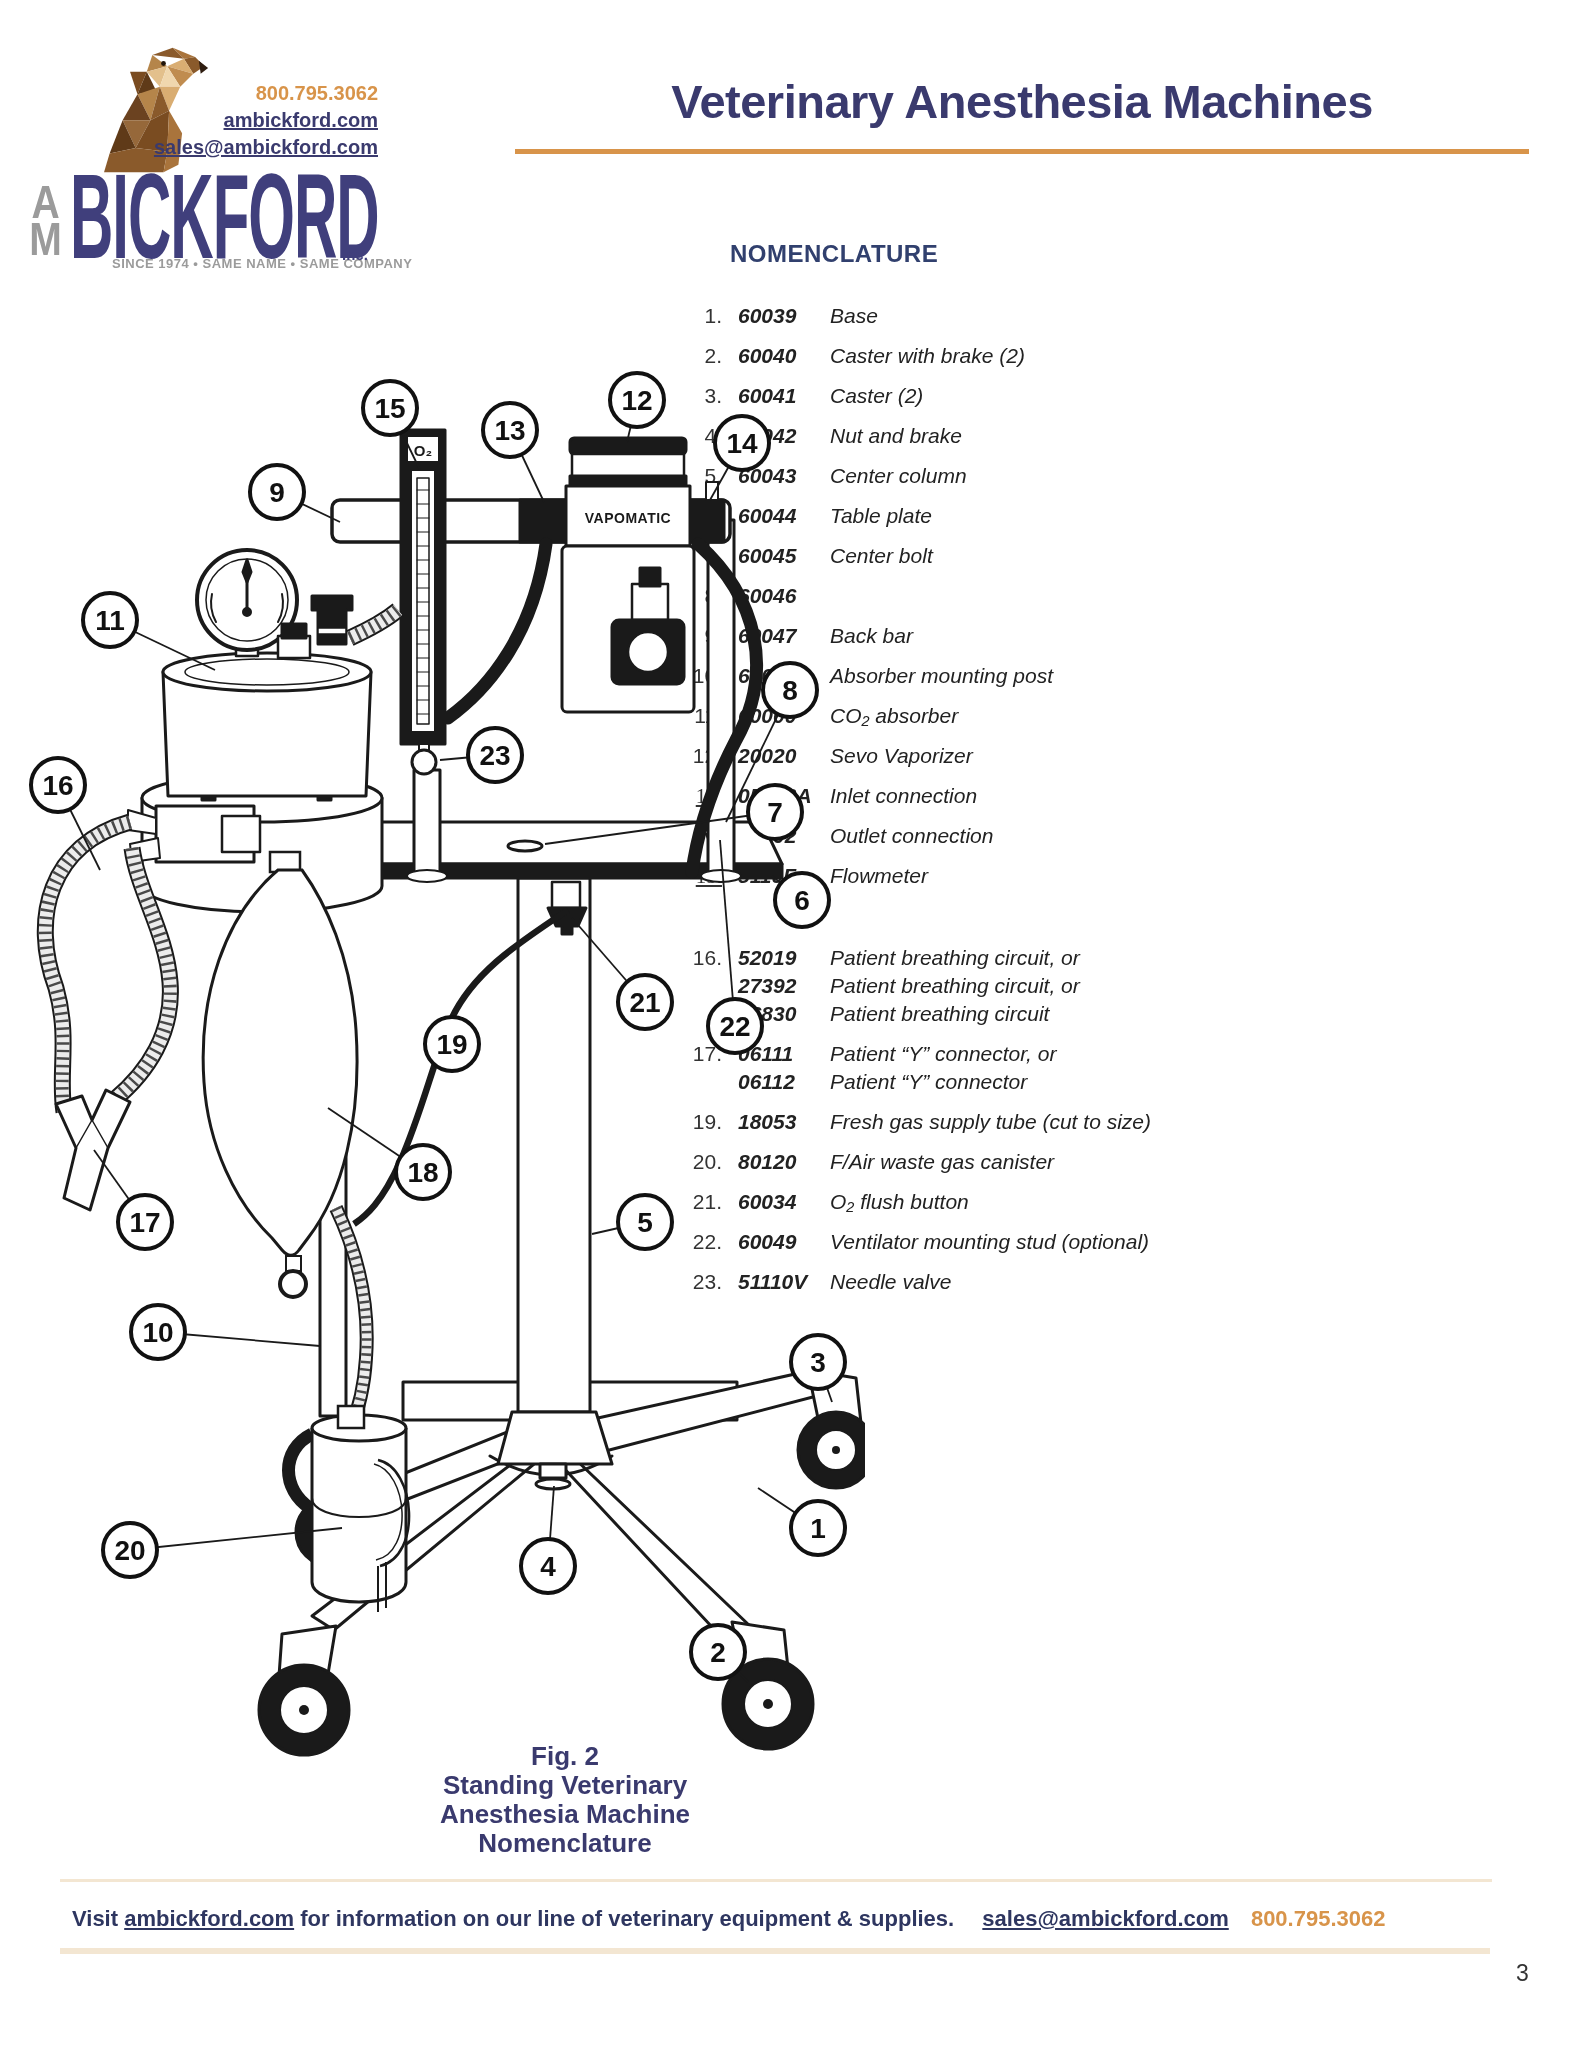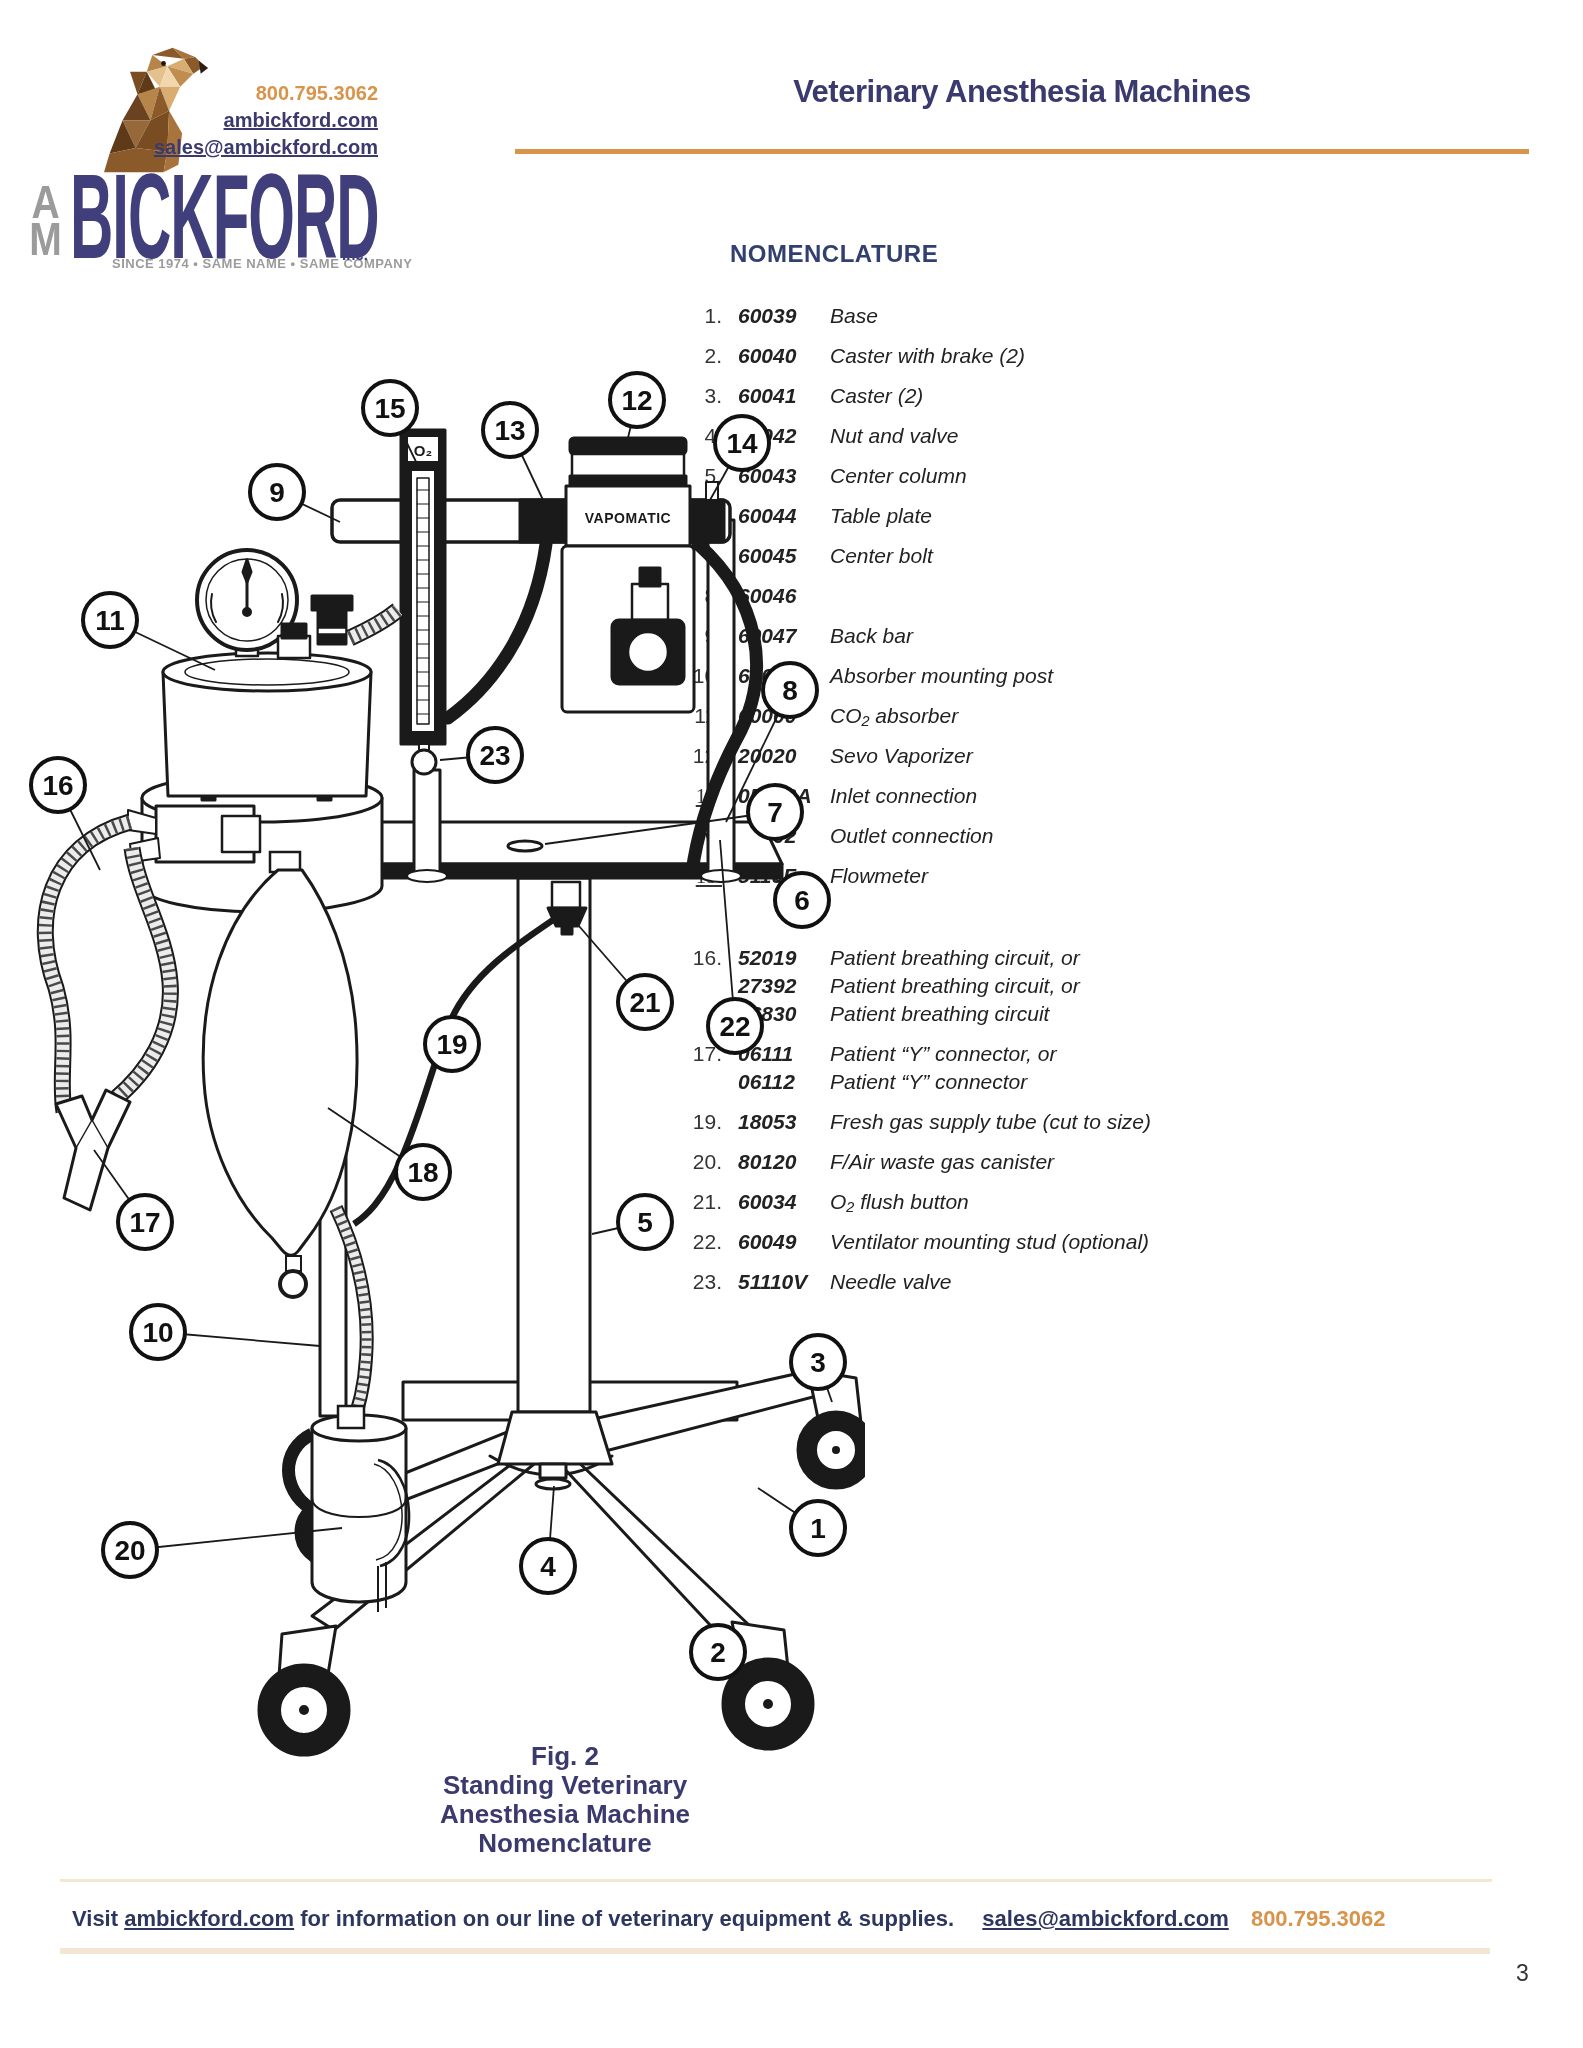--- a/index.html
+++ b/index.html
@@ -18,21 +18,21 @@
   #contact-block{left:140px;top:80px;width:238px;text-align:right;line-height:27px;font-size:20px;font-weight:700;}
   #contact-phone{color:var(--orange);}
   #contact-block a{color:var(--navy);text-decoration:underline;display:block;}
   #dog-logo{left:78px;top:40px;}
   #logo-am{left:26px;top:184px;width:46px;text-align:center;color:var(--gray);
     font-weight:800;font-size:46px;line-height:37px;transform:scaleX(.85);transform-origin:left top;}
   #logo-name{left:70px;top:166px;font-size:120px;line-height:100px;font-weight:800;color:var(--logo-navy);
     letter-spacing:-2px;transform:scaleX(.5);transform-origin:left top;white-space:nowrap;}
   #logo-tagline{left:112px;top:256px;font-size:13px;font-weight:700;color:var(--gray);letter-spacing:.5px;white-space:nowrap;}
   #logo-inc{left:342px;top:246px;font-size:15px;font-weight:700;color:var(--logo-navy);}
-  #page-title{left:515px;top:74px;width:1014px;text-align:center;font-size:31px;font-weight:600;
+  #page-title{left:515px;top:74px;width:1014px;text-align:center;font-size:47px;font-weight:600;
     color:var(--navy);letter-spacing:-.5px;white-space:nowrap;}
   #title-rule{left:515px;top:149px;width:1014px;height:5px;background:var(--orange);}
 
   
   #nomenclature-heading{left:730px;top:240px;font-size:24px;font-weight:700;color:var(--heading-navy);letter-spacing:.5px;}
   #nomenclature-list{left:682px;top:302px;width:858px;font-size:21px;color:#222;}
   .nom-item{display:grid;grid-template-columns:40px 1fr;column-gap:16px;margin-bottom:12px;}
   .nom-item.gap{margin-top:54px;}
   .nom-num{text-align:right;line-height:28px;color:#333;}
   .nom-item.serif .nom-num{font-family:"Liberation Serif","DejaVu Serif",serif;text-decoration:underline;}
@@ -139,21 +139,21 @@
           <span class="part">60041</span>
           <span class="desc">Caster (2)</span>
         </div>
       </div>
     </div>
     <div class="nom-item">
       <span class="nom-num">4.</span>
       <div>
         <div class="nom-row">
           <span class="part">60042</span>
-          <span class="desc">Nut and valve</span>
+          <span class="desc">Nut and brake</span>
         </div>
       </div>
     </div>
     <div class="nom-item">
       <span class="nom-num">5.</span>
       <div>
         <div class="nom-row">
           <span class="part">60043</span>
           <span class="desc">Center column</span>
         </div>

